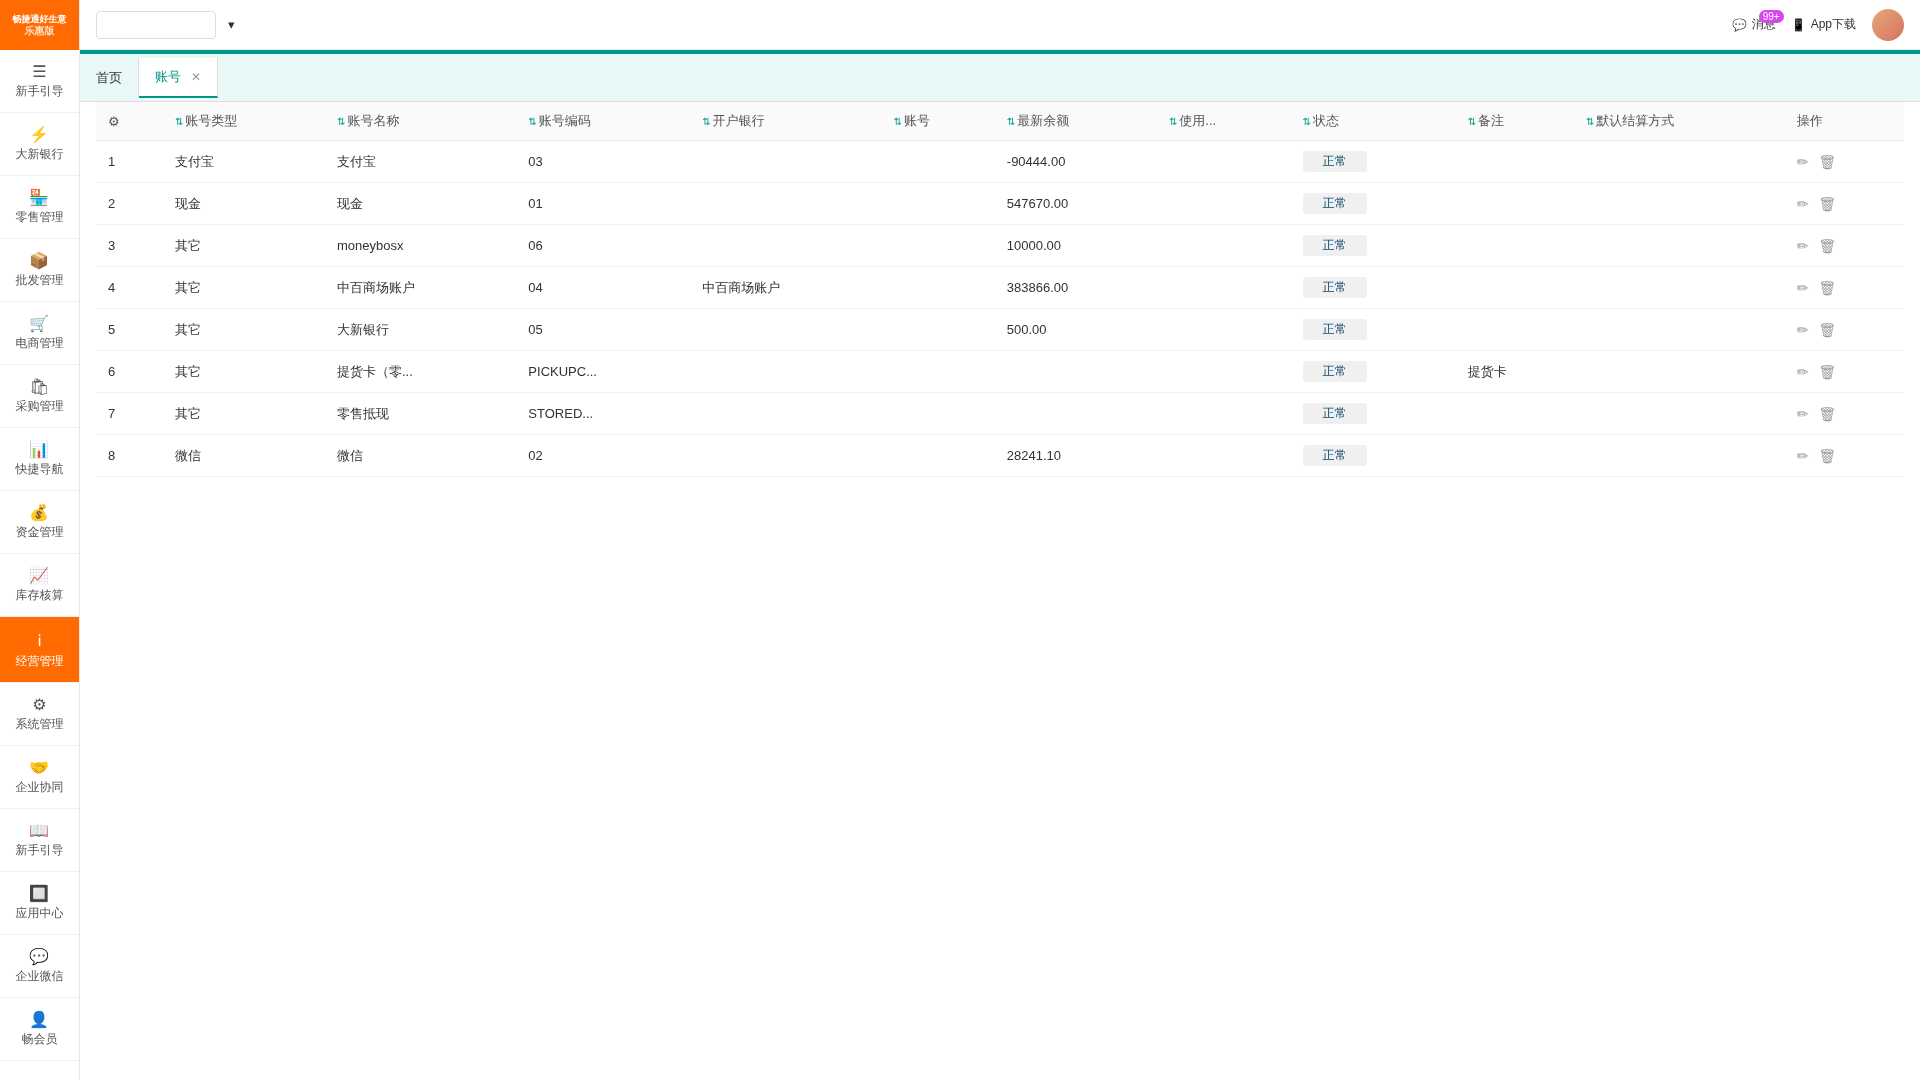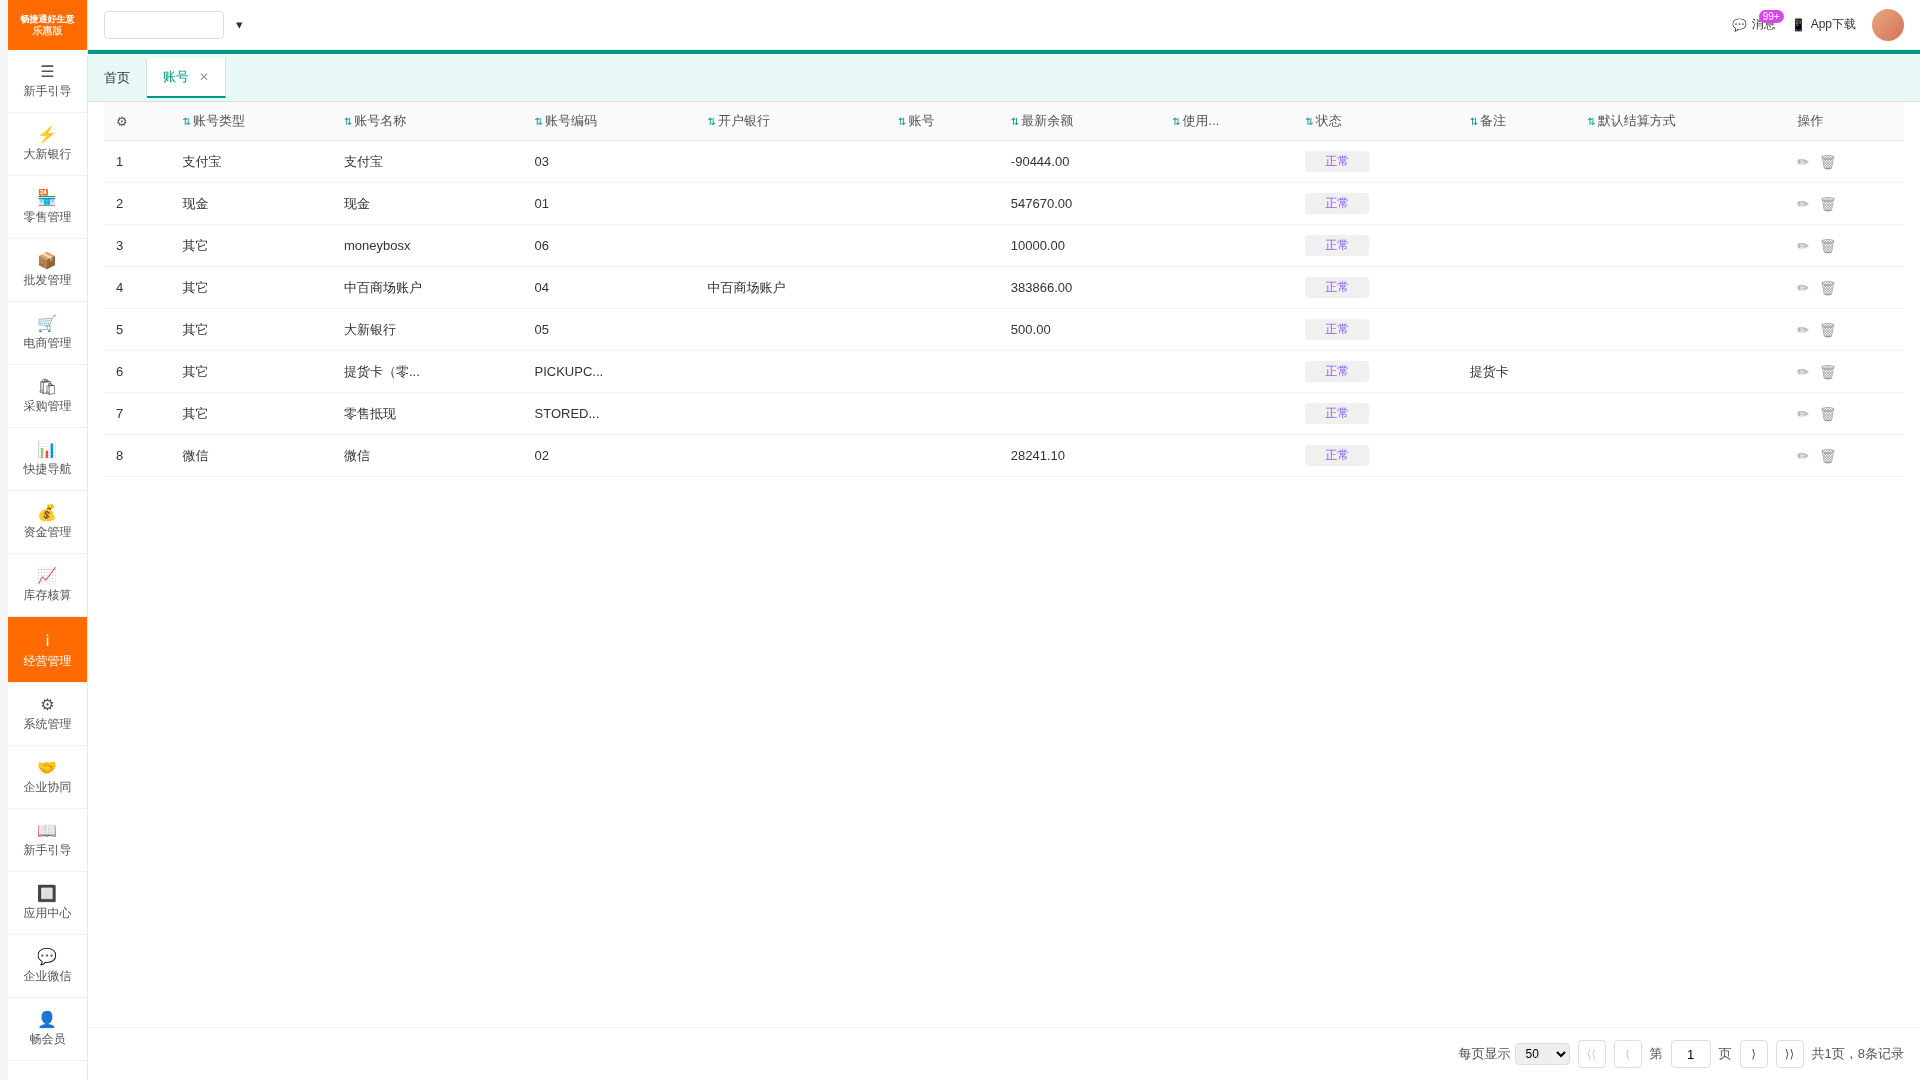--- a/index.html
+++ b/index.html
@@ -6,21 +6,20 @@
     body { font-family: 'Microsoft YaHei', Arial, sans-serif; font-size: 13px; background: #f5f5f5; display: flex; height: 1080px; width: 1920px; overflow: hidden; }
 
     
     .sidebar {
       width: 80px;
       background: #fff;
       display: flex;
       flex-direction: column;
       border-right: 1px solid #e8e8e8;
       flex-shrink: 0;
-      margin-left: 8px;
     }
     .sidebar-logo {
       background: #ff6b00;
       height: 50px;
       display: flex;
       align-items: center;
       justify-content: center;
       color: #fff;
       font-size: 11px;
       font-weight: bold;
@@ -276,21 +275,21 @@
       border-bottom: 1px solid #f0f0f0;
     }
     tbody td {
       padding: 10px 12px;
       color: #333;
       white-space: nowrap;
     }
     .status-badge {
       display: inline-block;
       background: #f0f0f0;
-      color: #8b5cf6;
+      color: #0c4a6e;
       border-radius: 3px;
       padding: 2px 20px;
       font-size: 12px;
     }
     .action-icons {
       display: flex;
       gap: 10px;
       align-items: center;
     }
     .action-icon {
@@ -640,32 +639,14 @@
                 <div class="action-icons">
         <span class="action-icon">✏</span>
         <span class="action-icon">🗑</span>
       </div>
               </td>
             </tr>
           </tbody>
       </table>
     </div>
 
-    <div class="pagination">
-      <div class="pagination-per-page">
-        <span>每页显示</span>
-        <select class="pagination-select">
-          <option>50</option>
-          <option>100</option>
-          <option>200</option>
-        </select>
-      </div>
-      <div class="page-btn disabled">⟨⟨</div>
-      <div class="page-btn disabled">⟨</div>
-      <span>第</span>
-      <input class="page-input" value="1" style="">
-      <span>页</span>
-      <div class="page-btn">⟩</div>
-      <div class="page-btn">⟩⟩</div>
-      <span>共1页，8条记录</span>
-    </div>
   </div>
 </div>
 
 </body></html>

